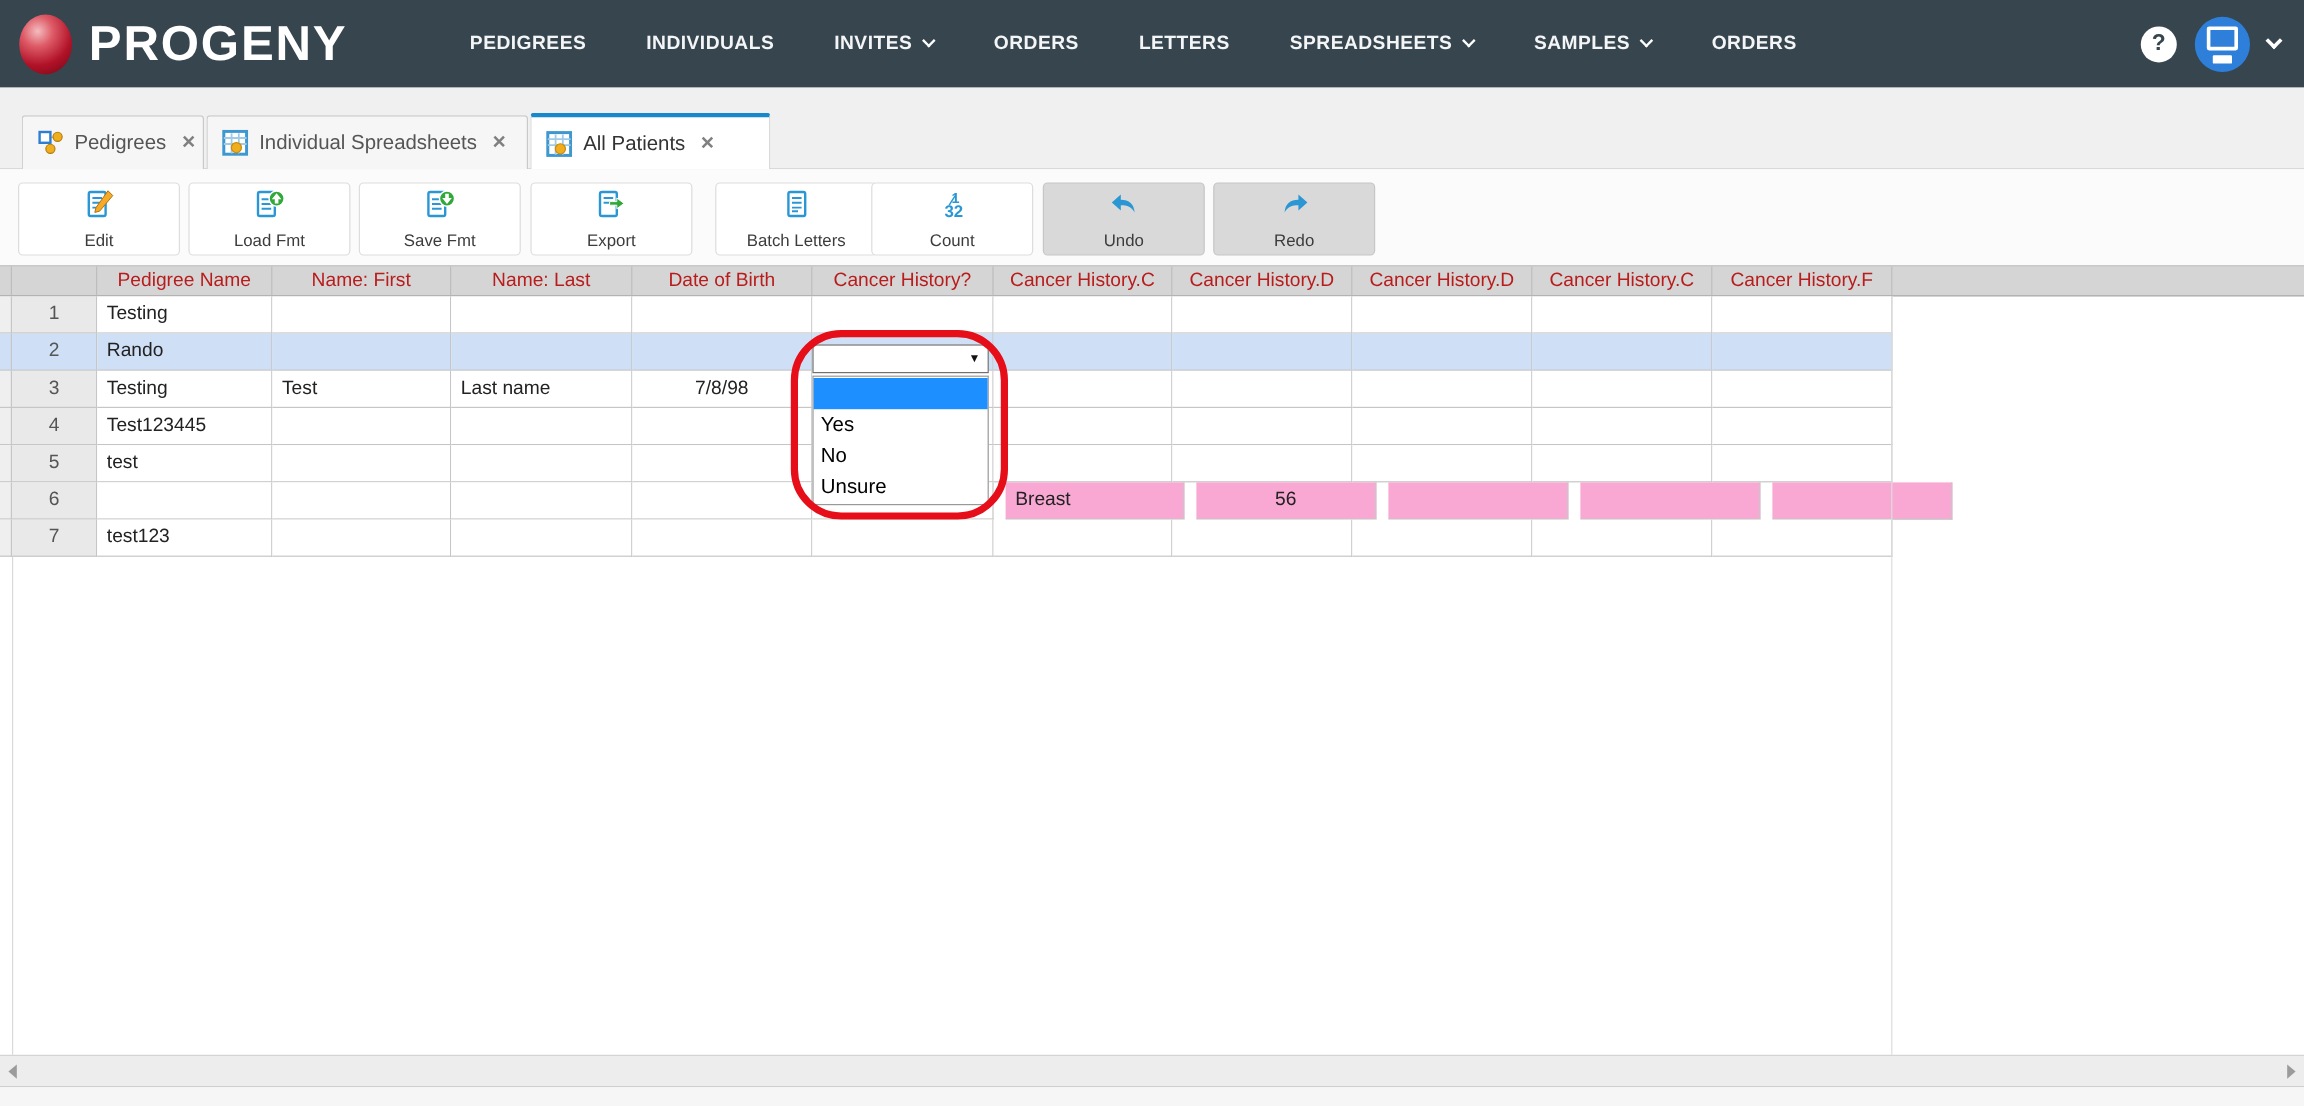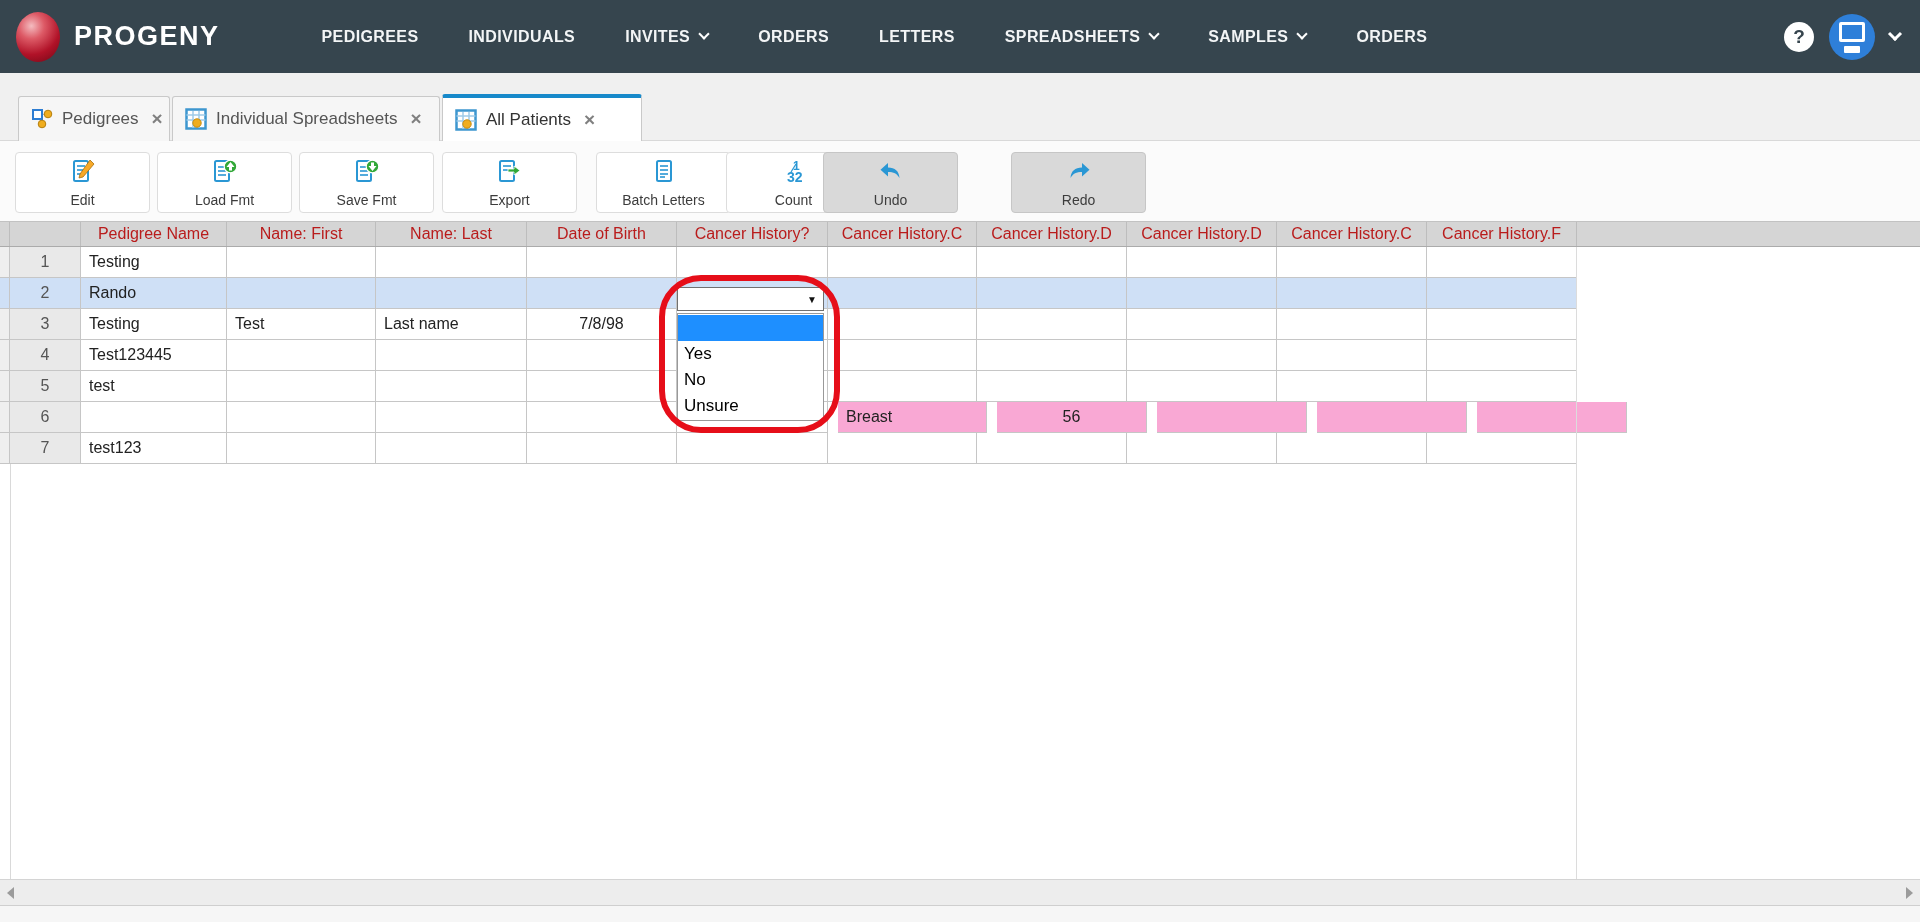--- a/index.html
+++ b/index.html
@@ -5,21 +5,21 @@
   * { margin:0; padding:0; box-sizing:border-box; }
   html,body { width:1920px; height:922px; overflow:hidden; background:#fff;
     font-family:"Liberation Sans", sans-serif; position:relative; }
 
   
   .navbar { position:absolute; top:0; left:0; width:1920px; height:73px;
     background:#36454e; display:flex; align-items:center; }
   .brand { display:flex; align-items:center; margin-left:16px; }
   .logo-sphere { width:44px; height:50px; border-radius:50%;
     background:radial-gradient(circle at 35% 28%, #f4bcc0 0%, #dd5a66 28%, #b11228 62%, #6d0715 100%); }
-  .brand-name { color:#fff; font-size:27px; font-weight:bold; letter-spacing:1.5px; margin-left:14px; }
+  .brand-name { color:#fff; font-size:41px; font-weight:bold; letter-spacing:1.5px; margin-left:14px; }
   .nav-items { display:flex; align-items:center; margin-left:102px; gap:50px; }
   .nav-item { color:#f3f5f6; font-size:16px; font-weight:bold; letter-spacing:.4px;
     display:flex; align-items:center; white-space:nowrap; cursor:pointer; }
   .chev { width:8px; height:8px; border-right:2px solid #fff; border-bottom:2px solid #fff;
     transform:rotate(45deg); margin-left:10px; margin-top:-5px; display:inline-block; }
   .nav-right { margin-left:auto; display:flex; align-items:center; margin-right:20px; gap:15px; }
   .help-btn { width:30px; height:30px; border-radius:50%; background:#fff; color:#36454e;
     font-weight:bold; font-size:19px; display:flex; align-items:center; justify-content:center; cursor:pointer; }
   .avatar { width:46px; height:46px; border-radius:50%; background:#2e7fd9; position:relative; cursor:pointer; }
   .avatar .monitor { position:absolute; left:10px; top:8px; width:26px; height:20px;
@@ -252,21 +252,21 @@
   <div class="tbtn" style="left:726px;">
     <span>
       <svg width="28" height="28" viewBox="0 0 28 28">
         <text x="13" y="12" font-size="12" fill="#2a97d4" font-weight="bold" font-family="Liberation Sans, sans-serif">1</text>
         <text x="7" y="24" font-size="14" fill="#2a97d4" font-weight="bold" font-family="Liberation Sans, sans-serif">32</text>
         <line x1="11" y1="14" x2="16" y2="6" stroke="#2a97d4" stroke-width="1.2"></line>
       </svg>
     </span>
     <span class="tbtn-label">Count</span>
   </div>
-  <div class="tbtn pressed" style="left:823px;">
+  <div class="tbtn pressed" style="left:869px;">
     <span>
       <svg width="28" height="28" viewBox="0 0 28 28">
         <path d="M11 5 L11 9.5 C18 9.5 22 13 22.5 20 C20 15.5 16.5 14 11 14 L11 18.5 L3.5 11.7 Z" fill="#2a97d4"></path>
       </svg>
     </span>
     <span class="tbtn-label">Undo</span>
   </div>
   <div class="tbtn pressed" style="left:1011px;">
     <span>
       <svg width="28" height="28" viewBox="0 0 28 28">

